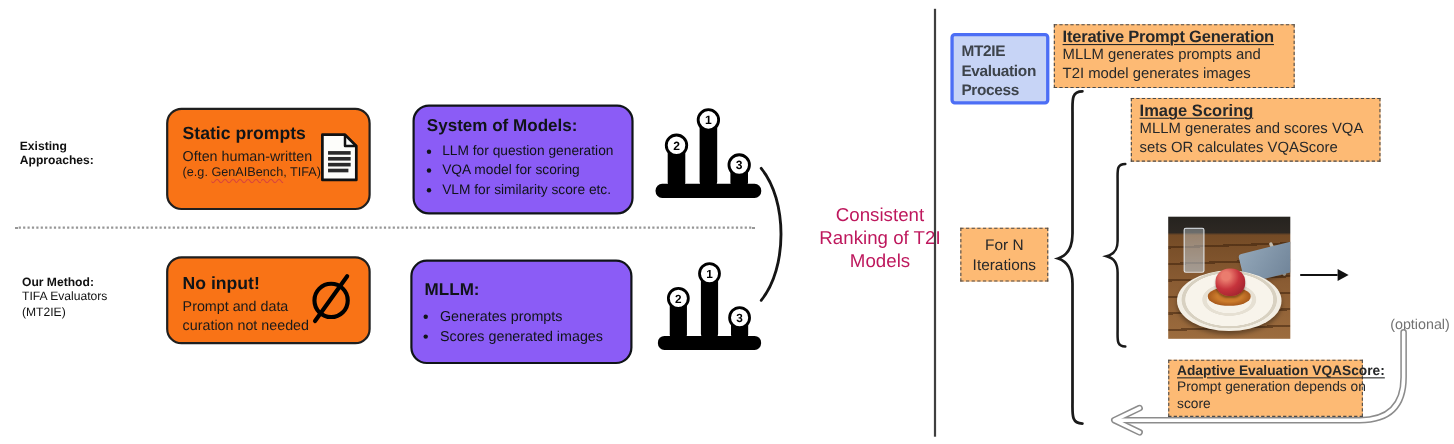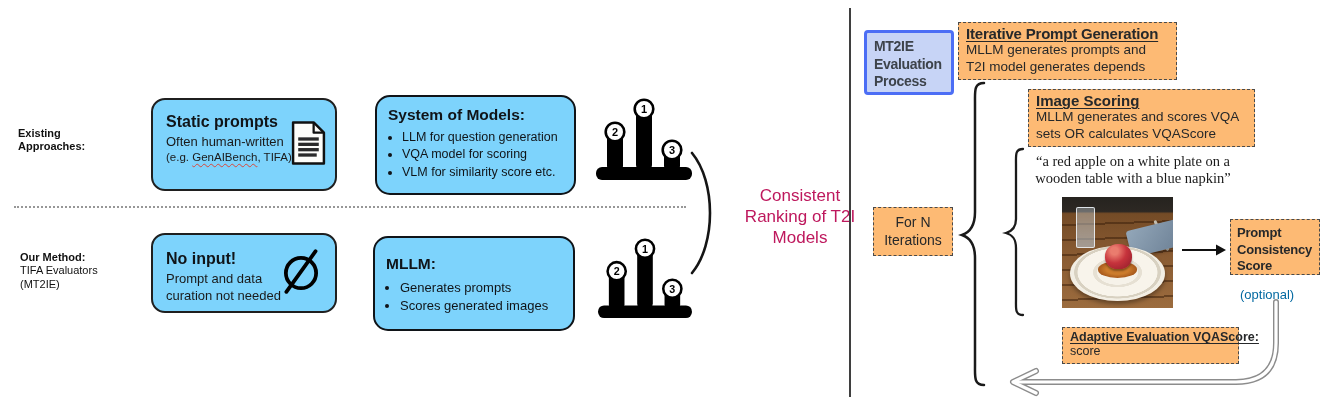--- a/index.html
+++ b/index.html
@@ -5,22 +5,22 @@
   * { margin:0; padding:0; box-sizing:border-box; }
   body { background:#ffffff; font-family:"Liberation Sans", sans-serif; }
   .canvas { position:relative; width:1322px; height:404px; background:#ffffff; overflow:hidden; }
   .abs { position:absolute; }
 
   
   .side-label { color:#111; font-size:11px; line-height:1.22; }
   .side-label .b { font-weight:bold; }
 
   .roundbox { border-radius:14px; }
-  .graybox { background:#7dd3fc; border:2px solid #1f1f1f; }
-  .bluebox { background:#7dd3fc; border:2px solid #101418; }
+  .graybox { background:#f97316; border:2px solid #1f1f1f; }
+  .bluebox { background:#8b5cf6; border:2px solid #101418; }
 
   .box-title { font-weight:bold; font-size:16px; color:#101418; }
   .box-sub   { font-size:13px; color:#1a1a1a; margin-top:3px; }
   .box-sub2  { font-size:11.5px; color:#1a1a1a; margin-top:2px; white-space:nowrap; }
   .squiggle  { text-decoration:underline; text-decoration-style:wavy; text-decoration-color:#d9473a; text-decoration-thickness:1px; text-underline-offset:2px; }
 
   .bullets { list-style:disc; padding-left:14px; margin-top:5px; color:#101418; }
   .bullets li { font-size:12.5px; line-height:1.38; }
 
   .divider-h { border-top:2px dotted #979797; }
@@ -158,68 +158,64 @@
     <div>Models</div>
   </div>
 
   <div class="abs divider-v" style="left:849px; top:8px; height:389px;"></div>
 
   <div class="abs process-box" style="left:864px; top:30px; width:90px; height:65px;">MT2IE Evaluation Process</div>
 
   <div class="abs dbox" style="left:958px; top:22px; width:219px; padding:2px 7px 4px;">
     <div class="dtitle" style="font-size:15px; letter-spacing:-0.2px; white-space:nowrap;">Iterative Prompt Generation</div>
     <div class="dline" style="font-size:13.5px;">MLLM generates prompts and</div>
-    <div class="dline" style="font-size:13.5px;">T2I model generates depends</div>
+    <div class="dline" style="font-size:13.5px;">T2I model generates images</div>
   </div>
 
   <svg class="abs" style="left:957px; top:80px;" width="34" height="308" viewBox="0 0 34 308">
     <path d="M 27,3 C 17,3 18,11 18,22 L 18,132 C 18,145 14,152 5,155 C 14,158 18,165 18,178 L 18,286 C 18,297 17,305 27,305" fill="none" stroke="#1a1a1a" stroke-width="2.5" stroke-linecap="round"></path>
   </svg>
 
   <div class="abs dbox" style="left:873px; top:207px; width:80px; height:49px; display:flex; align-items:center; justify-content:center; text-align:center; font-size:14px; line-height:1.25;">For N Iterations</div>
 
   <div class="abs dbox" style="left:1028px; top:89px; width:227px; padding:2px 7px 4px;">
     <div class="dtitle" style="font-size:15px;">Image Scoring</div>
     <div class="dline" style="font-size:13.5px;">MLLM generates and scores VQA</div>
     <div class="dline" style="font-size:13.5px;">sets OR calculates VQAScore</div>
   </div>
 
   <svg class="abs" style="left:1002px; top:147px;" width="26" height="170" viewBox="0 0 26 170">
     <path d="M 21,2 C 13,2 14,8 14,17 L 14,72 C 14,80 11,84 4,86 C 11,88 14,92 14,101 L 14,153 C 14,162 13,168 21,168" fill="none" stroke="#1a1a1a" stroke-width="2.3" stroke-linecap="round"></path>
   </svg>
 
-  <div class="abs quote" style="left:1027px; top:153px; width:212px;">
-    <div>“a red apple on a white plate on a</div>
-    <div>wooden table with a blue napkin”</div>
-  </div>
 
   <div class="abs photo" style="left:1062px; top:197px; width:111px; height:111px;">
     <div class="planks"></div>
     <div class="glass"></div>
     <div class="fork"></div>
     <div class="napkin"></div>
     <div class="plate"></div>
     <div class="sauce"></div>
     <div class="apple"></div>
   </div>
 
   <svg class="abs" style="left:1181px; top:243px;" width="46" height="14" viewBox="0 0 46 14">
     <line x1="1" y1="7" x2="35" y2="7" stroke="#111" stroke-width="2"></line>
     <polygon points="35,1.5 45,7 35,12.5" fill="#111"></polygon>
   </svg>
 
-  <div class="abs dbox" style="left:1230px; top:219px; width:90px; height:56px; padding:5px 6px; font-weight:bold; font-size:13px; line-height:1.27; letter-spacing:-0.2px;">Prompt Consistency Score</div>
-
-  <div class="abs" style="left:1240px; top:287px; width:78px; text-align:left; font-size:13px; color:#0369a1;">(optional)</div>
+
+  <div class="abs" style="left:1240px; top:287px; width:78px; text-align:right; font-size:13px; color:#737373;">(optional)</div>
 
   <svg class="abs" style="left:1004px; top:295px;" width="292" height="104" viewBox="0 0 292 104">
     <path d="M 272,7 L 272,48 Q 272,87 232,87 L 12,87" fill="none" stroke="#8c8c8c" stroke-width="6" stroke-linecap="round" stroke-linejoin="round"></path>
     <path d="M 32,76 L 9,87 L 32,98" fill="none" stroke="#8c8c8c" stroke-width="6" stroke-linecap="round" stroke-linejoin="round"></path>
     <path d="M 272,7 L 272,48 Q 272,87 232,87 L 12,87" fill="none" stroke="#ffffff" stroke-width="3.2" stroke-linecap="round" stroke-linejoin="round"></path>
     <path d="M 32,76 L 9,87 L 32,98" fill="none" stroke="#ffffff" stroke-width="3.2" stroke-linecap="round" stroke-linejoin="round"></path>
   </svg>
 
   <div class="abs dbox" style="left:1062px; top:327px; width:177px; padding:2px 7px 3px;">
     <div class="dtitle" style="font-size:12.5px; white-space:nowrap;">Adaptive Evaluation VQAScore:</div>
+    <div class="dline" style="font-size:12.5px; white-space:nowrap;">Prompt generation depends on</div>
     <div class="dline" style="font-size:12.5px;">score</div>
   </div>
 
 </div>
 
 </body></html>

